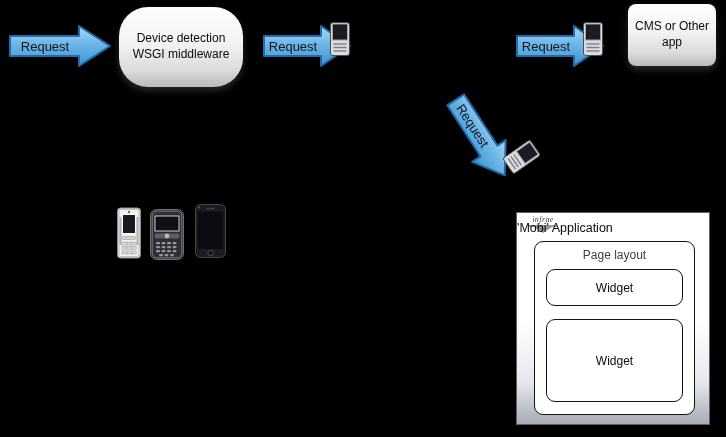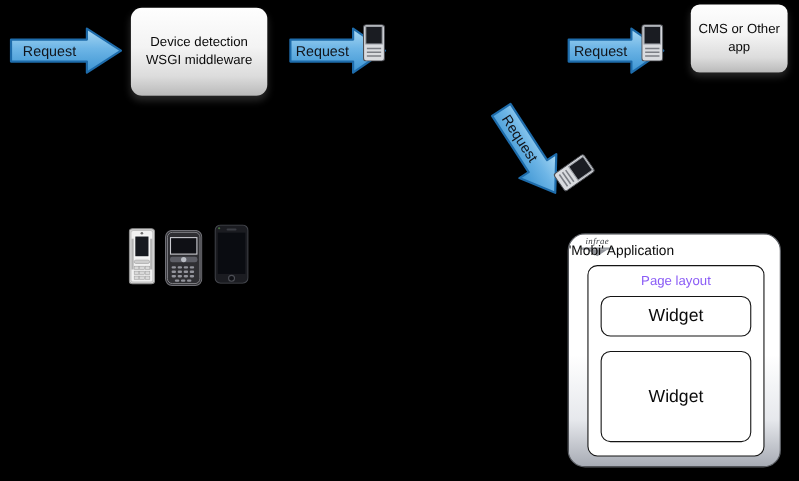--- a/index.html
+++ b/index.html
@@ -27,21 +27,21 @@
 
   #arrow4 { transform:rotate(57deg); transform-origin:center center; }
 
   
   .phone-mini { position:absolute; }
   #phone-a4 { transform:rotate(55deg); transform-origin:center center; }
 
   
   .mobi {
     position:absolute; left:516px; top:212px; width:194px; height:213px;
-    border-radius:16px; border:1px solid #5e6167;
+    border-radius:0; border:1px solid #5e6167;
     background:linear-gradient(180deg,#ffffff 0%,#ffffff 52%,#e6e8ec 80%,#a7abb4 100%);
     box-sizing:border-box;
     padding-left:19px;
   }
   .mobi-title {
     position:absolute; left:0; right:0; top:8px; text-align:left;
     font-size:12.5px; color:#0a0a0a;
   }
   .infrae-logo {
     position:absolute; left:6px; top:3px; width:40px;
@@ -54,26 +54,26 @@
   .infrae-swoosh { width:30px; height:2px; background:#9a9da3; border-radius:1px; margin-top:1px; }
   .infrae-tri {
     width:0; height:0; margin-top:0;
     border-left:9px solid transparent; border-right:9px solid transparent;
     border-top:6px solid #8f9298;
   }
   .page-layout {
     position:absolute; left:17px; top:28px; width:161px; height:174px;
     background:#ffffff; border:1px solid #141414; border-radius:9px; box-sizing:border-box;
   }
-  .page-layout-label { text-align:center; margin-top:6px; font-size:12px; color:#8b5cf6; }
+  .page-layout-label { text-align:center; margin-top:6px; font-size:12px; color:#404040; }
   .widget {
     position:absolute; left:11px; width:137px; background:#ffffff;
     border:1px solid #141414; border-radius:9px; box-sizing:border-box;
     display:flex; align-items:center; justify-content:center;
-    font-size:16px; color:#0a0a0a;
+    font-size:12px; color:#0a0a0a;
   }
   #widget1 { top:27px; height:37px; }
   #widget2 { top:77px; height:83px; }
 
   
   #nokia      { left:117px; top:207px; }
   #blackberry { left:150px; top:209px; }
   #iphone     { left:195px; top:204px; }
 </style>
 </head>
@@ -91,21 +91,21 @@
     </defs>
   </svg>
 
   <div class="arrow-wrap" style="left:8px;top:24px;width:104px;height:44px;">
     <svg viewBox="0 0 104 44" width="104" height="44">
       <polygon points="2,12 71,12 71,2 102,22 71,42 71,32 2,32" fill="url(#arrowGrad)" stroke="#1e6cab" stroke-width="2" stroke-linejoin="round"></polygon>
       <text x="37" y="22" text-anchor="middle" dominant-baseline="central" class="arrow-label">Request</text>
     </svg>
   </div>
 
-  <div class="node" id="box1" style="left:119px;top:7px;width:124px;height:80px;">
+  <div class="node" id="box1" style="left:119px;top:7px;width:124px;height:80px;border-radius:29px;">
     <span class="lbl">Device detection
 WSGI middleware</span>
   </div>
 
   <div class="arrow-wrap" style="left:262px;top:24px;width:90px;height:44px;">
     <svg viewBox="0 0 90 44" width="90" height="44">
       <polygon points="2,12 59,12 59,2 88,22 59,42 59,32 2,32" fill="url(#arrowGrad)" stroke="#1e6cab" stroke-width="2" stroke-linejoin="round"></polygon>
       <text x="31" y="22" text-anchor="middle" dominant-baseline="central" class="arrow-label">Request</text>
     </svg>
   </div>

